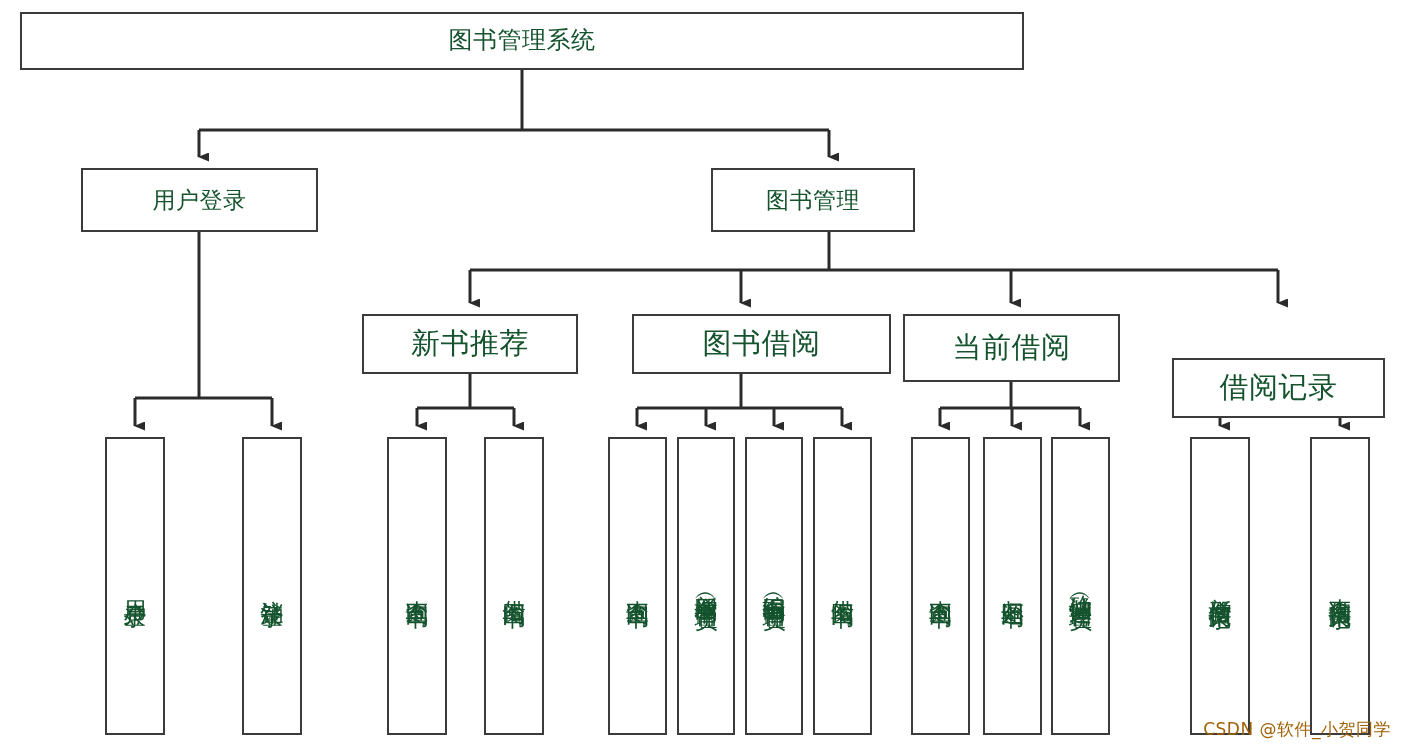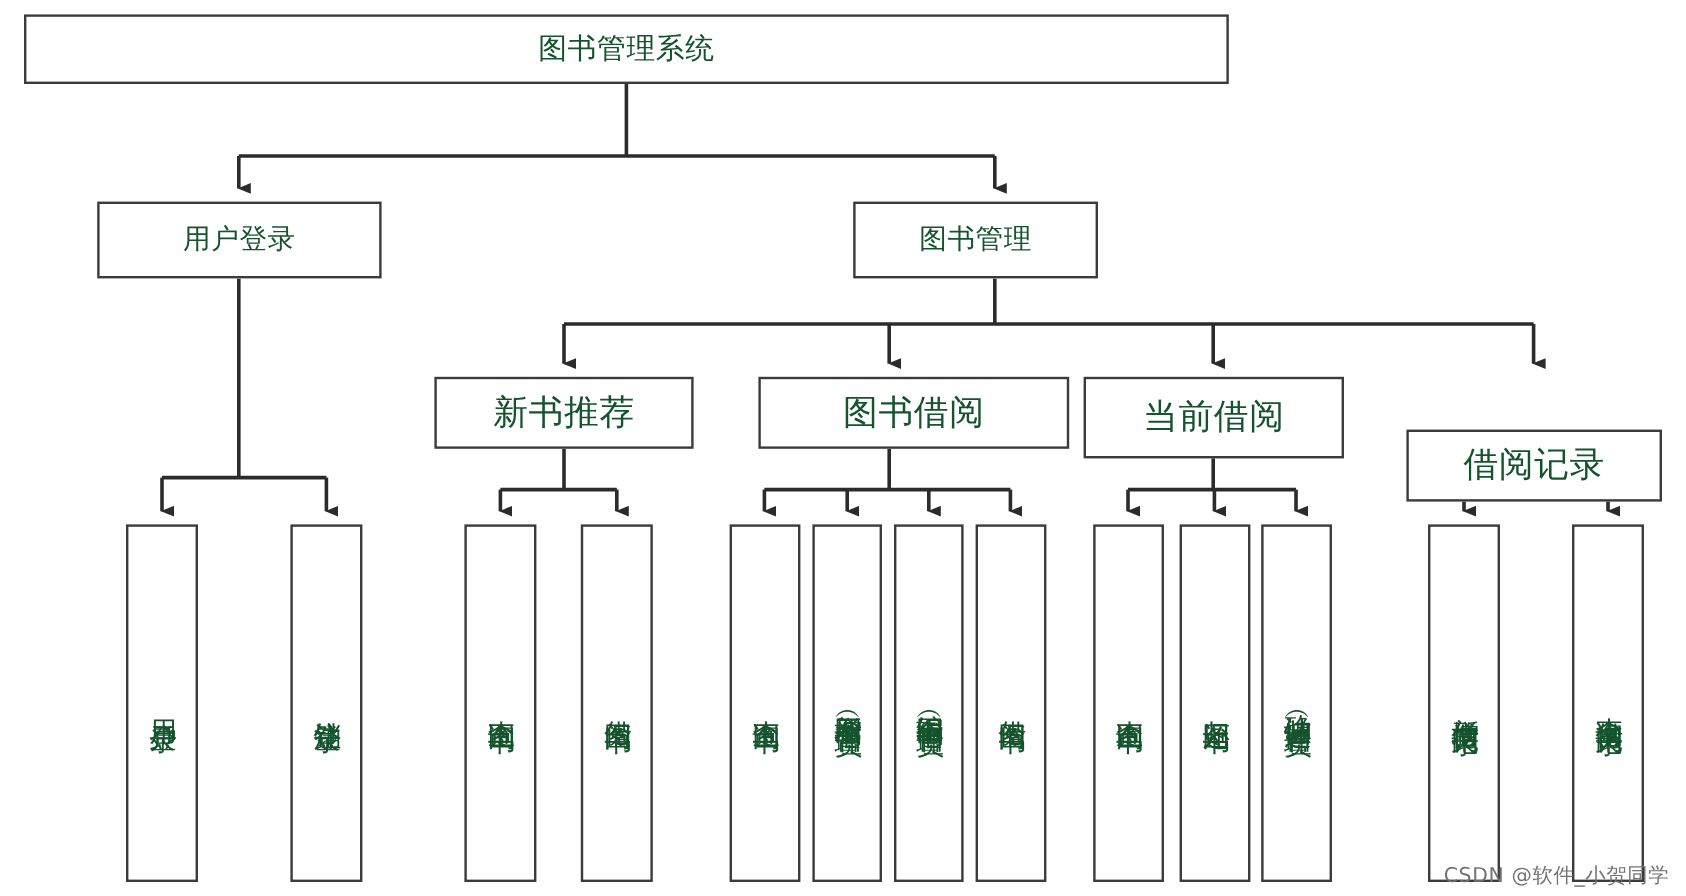--- a/index.html
+++ b/index.html
@@ -55,21 +55,21 @@
     line-height: 1;
   }
   .level-0 .node-label.horiz { font-size: 24px; }
   .level-1 .node-label.horiz { font-size: 23px; }
   .level-2 .node-label.horiz { font-size: 29px; }
   #watermark {
     position: absolute;
     right: 14px;
     bottom: 6px;
     font-size: 17px;
-    color: #737373;
+    color: #a16207;
     letter-spacing: 0.5px;
     white-space: nowrap;
     font-family: "DejaVu Sans", "Liberation Sans", sans-serif;
   }
 </style>
 </head>
 <body>
 
 <div id="diagram-root">
 

